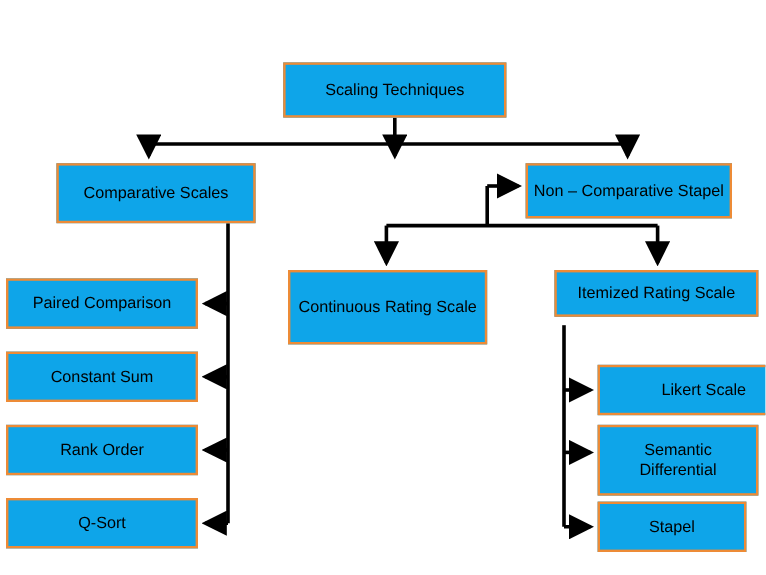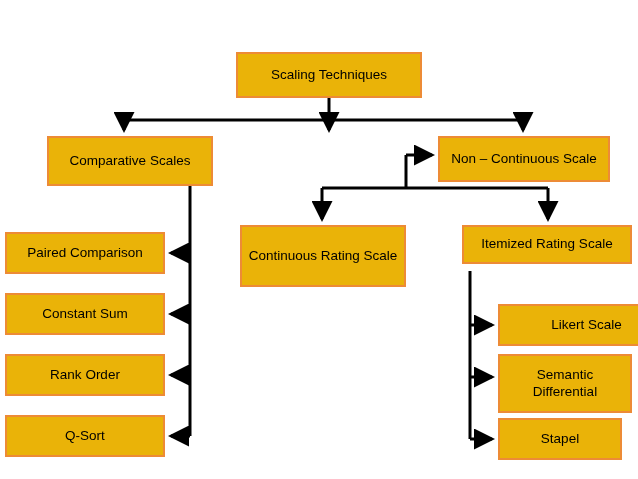--- a/index.html
+++ b/index.html
@@ -24,21 +24,21 @@
     font-family: "Liberation Serif", serif;
     font-weight: bold;
     font-size: 27px;
     color: #000000;
     letter-spacing: 0px;
   }
   .node {
     position: absolute;
     box-sizing: border-box;
     border: 2px solid #ED8B36;
-    background: #eab308;
+    background: #0ea5e9;
     color: #000000;
     font-size: 13.5px;
     font-family: "Liberation Sans", sans-serif;
     display: flex;
     align-items: center;
     justify-content: center;
     text-align: center;
     line-height: 1.25;
     padding: 2px 4px;
   }
@@ -96,21 +96,21 @@
 
   <div class="node" style="left:236px;top:52px;width:186px;height:46px;">
     <span>Scaling Techniques</span>
   </div>
 
   <div class="node" style="left:47px;top:136px;width:166px;height:50px;">
     <span>Comparative Scales</span>
   </div>
 
   <div class="node" style="left:438px;top:136px;width:172px;height:46px;">
-    <span>Non – Continuous Scale</span>
+    <span>Non – Comparative Stapel</span>
   </div>
 
   <div class="node" style="left:5px;top:232px;width:160px;height:42px;">
     <span>Paired Comparison</span>
   </div>
 
   <div class="node" style="left:5px;top:293px;width:160px;height:42px;">
     <span>Constant Sum</span>
   </div>
 

